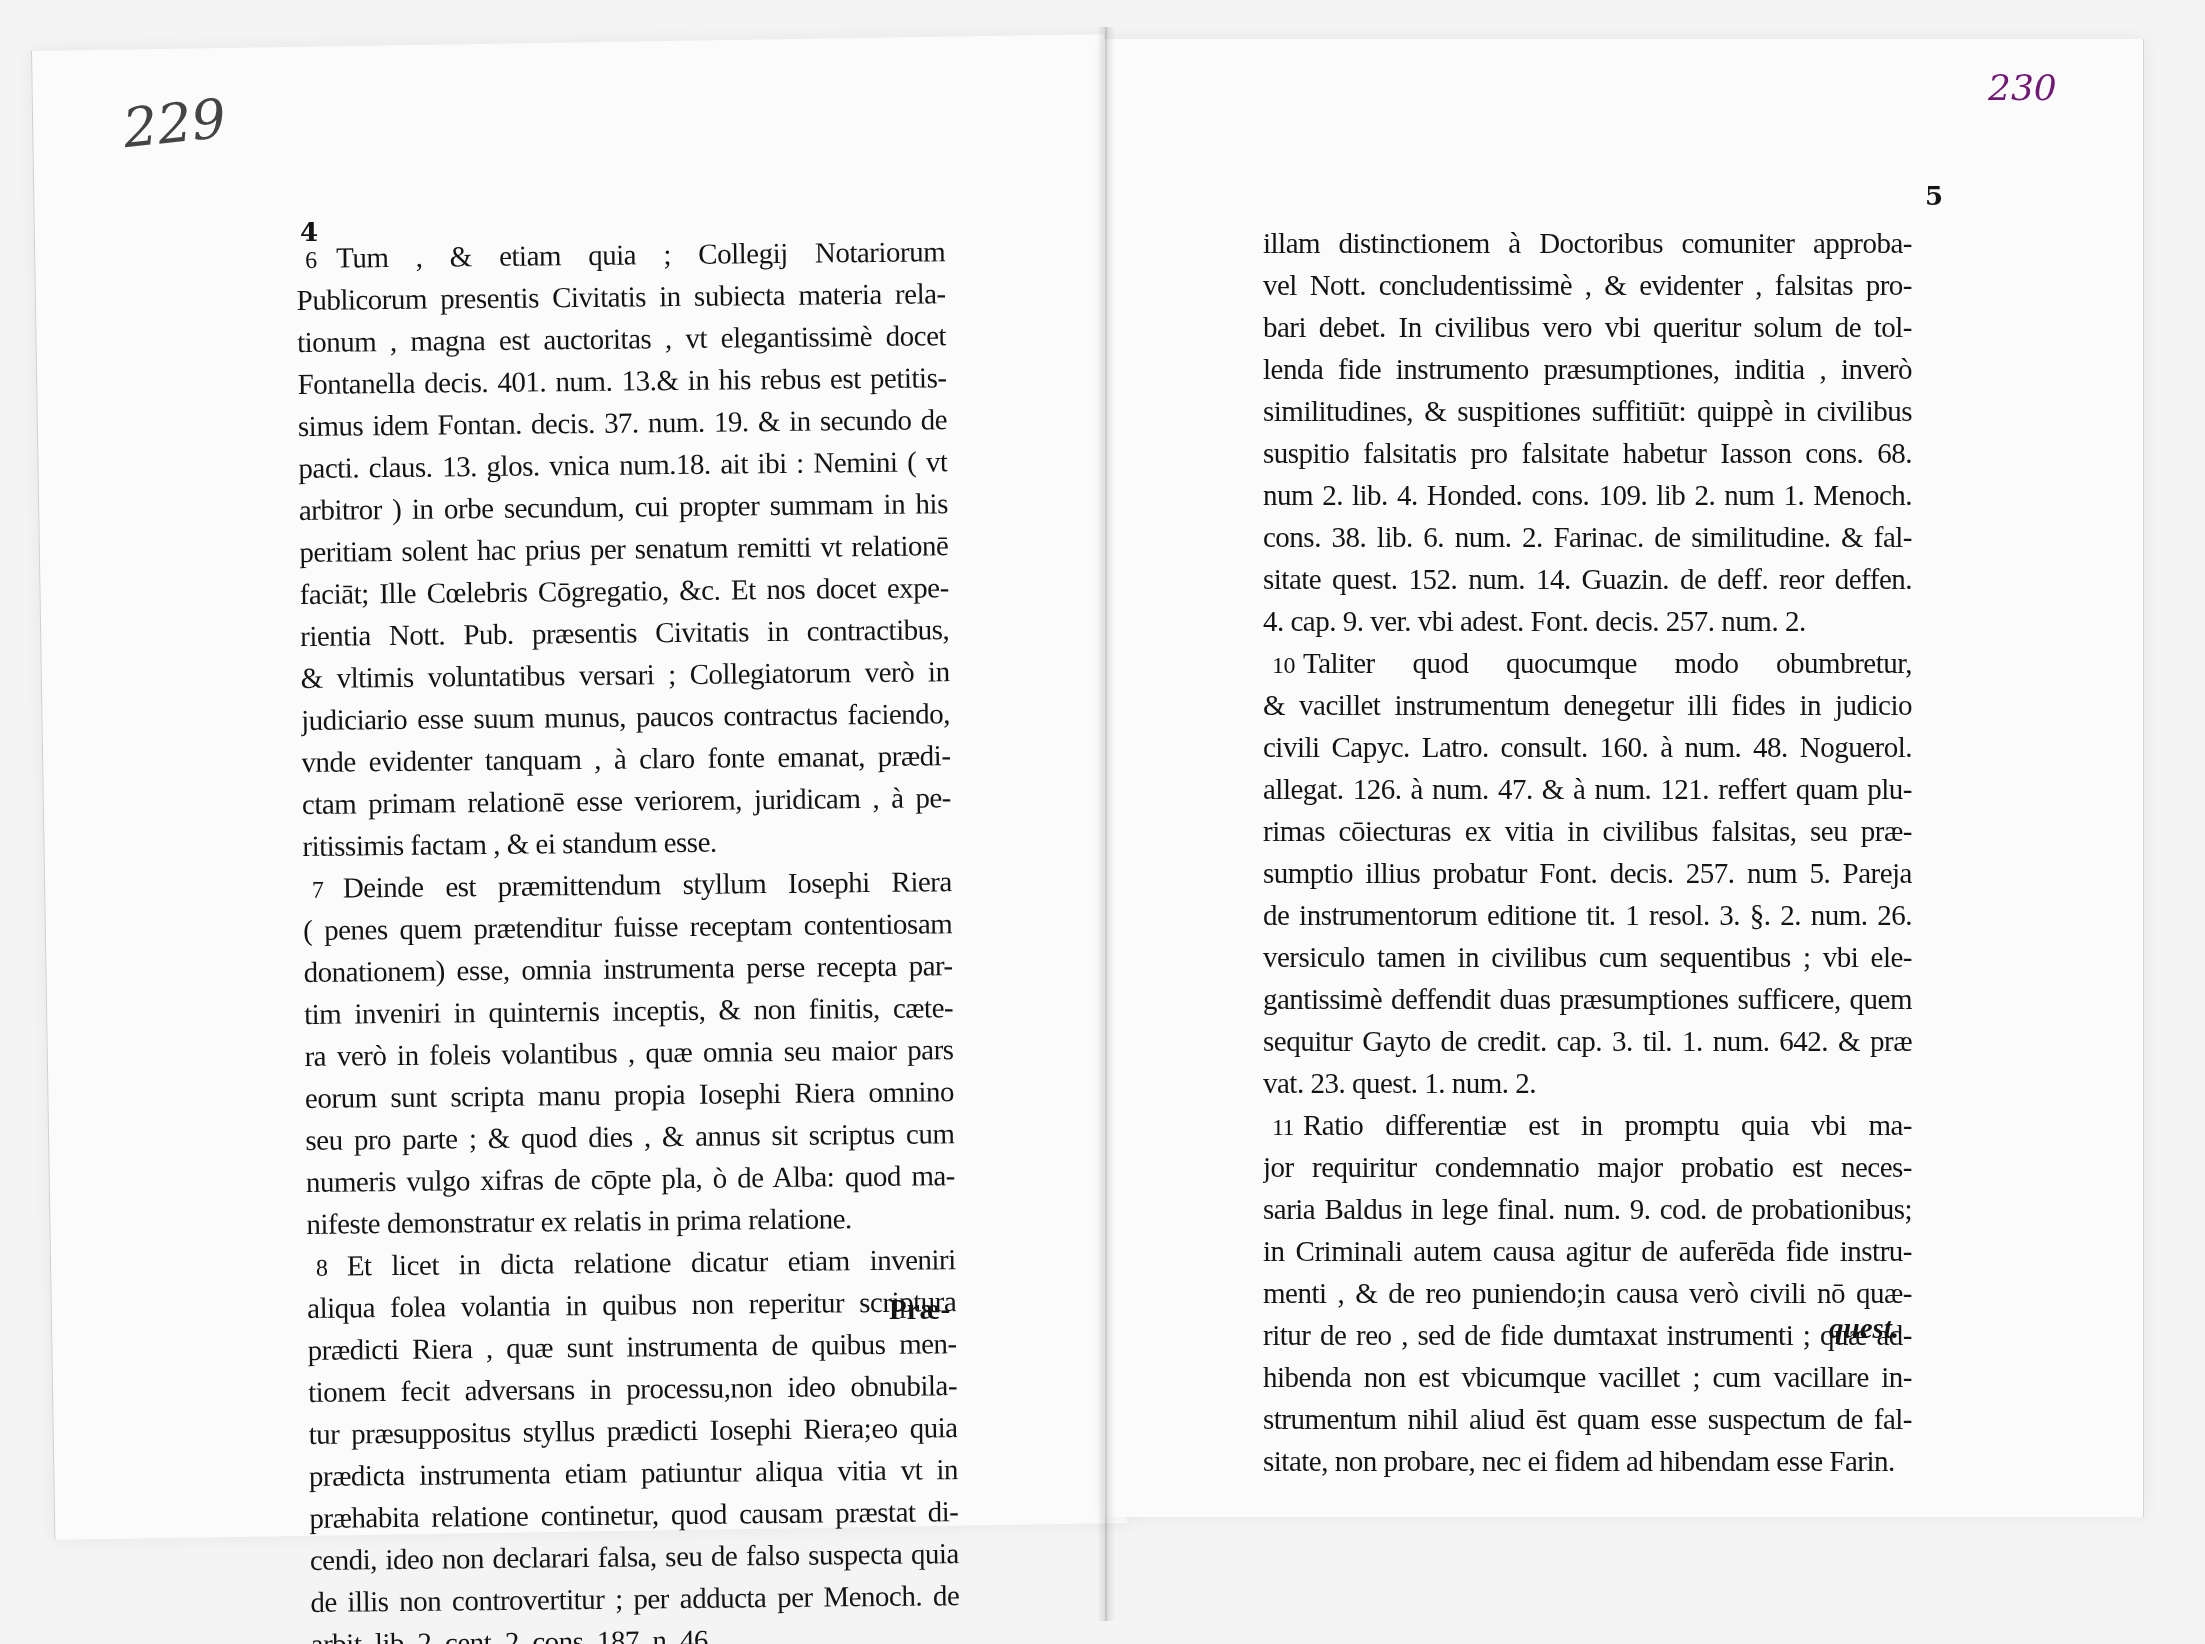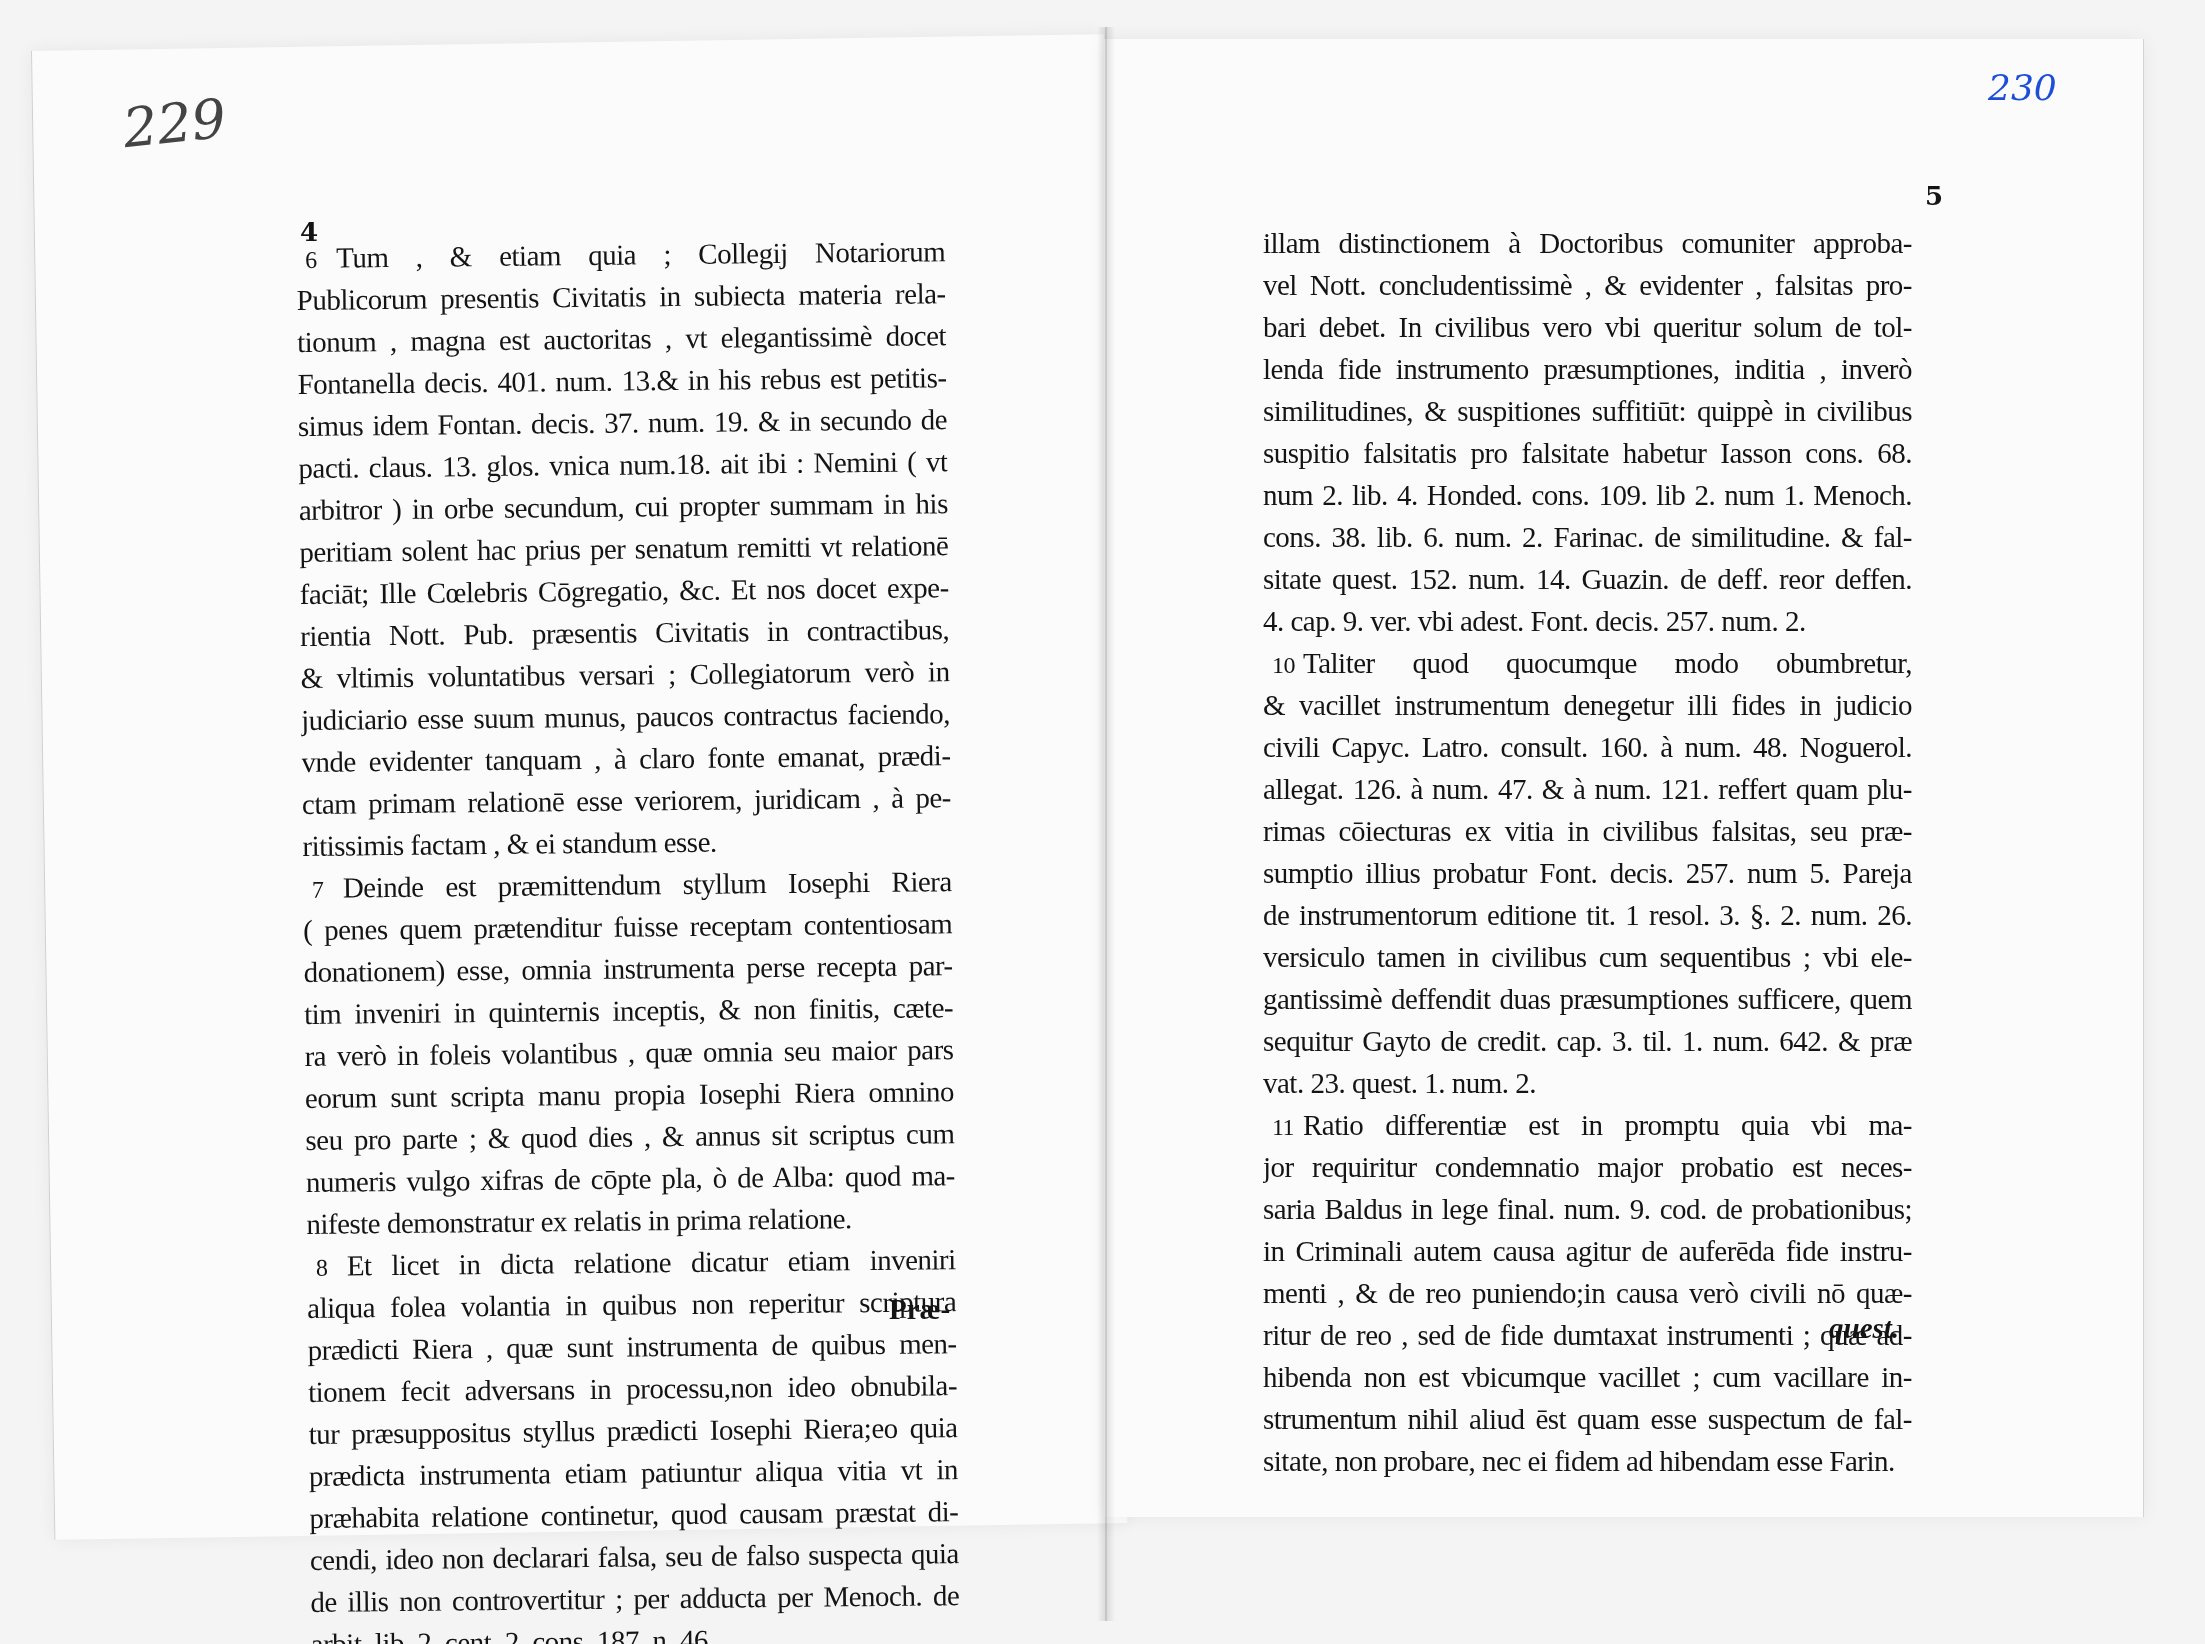--- a/index.html
+++ b/index.html
@@ -26,21 +26,21 @@
     }
     .gutter {
       position: absolute; left: 1097px; top: 27px; width: 18px; height: 1594px;
       background: linear-gradient(to right, rgba(0,0,0,0) 0%, rgba(0,0,0,0.10) 45%, rgba(0,0,0,0.30) 50%, rgba(0,0,0,0.10) 55%, rgba(0,0,0,0) 100%);
     }
     .folio-hand {
       position: absolute; font-family: "DejaVu Serif", serif; font-style: italic;
       color: #444; font-weight: normal;
     }
     .folio-left { left: 123px; top: 92px; font-size: 54px; transform: rotate(-6deg); }
-    .folio-right { left: 1988px; top: 67px; font-size: 36px; color: #1d4ed8; }
+    .folio-right { left: 1988px; top: 67px; font-size: 36px; color: #701a75; }
     .page-num {
       position: absolute; font-size: 26px; font-weight: bold;
     }
     .pnum-left { left: 300px; top: 217px; }
     .pnum-right { left: 1925px; top: 181px; }
     .text-block {
       position: absolute;
       font-family: "Liberation Serif", "DejaVu Serif", serif;
       font-size: 29px; line-height: 42px;
       letter-spacing: -0.5px;

